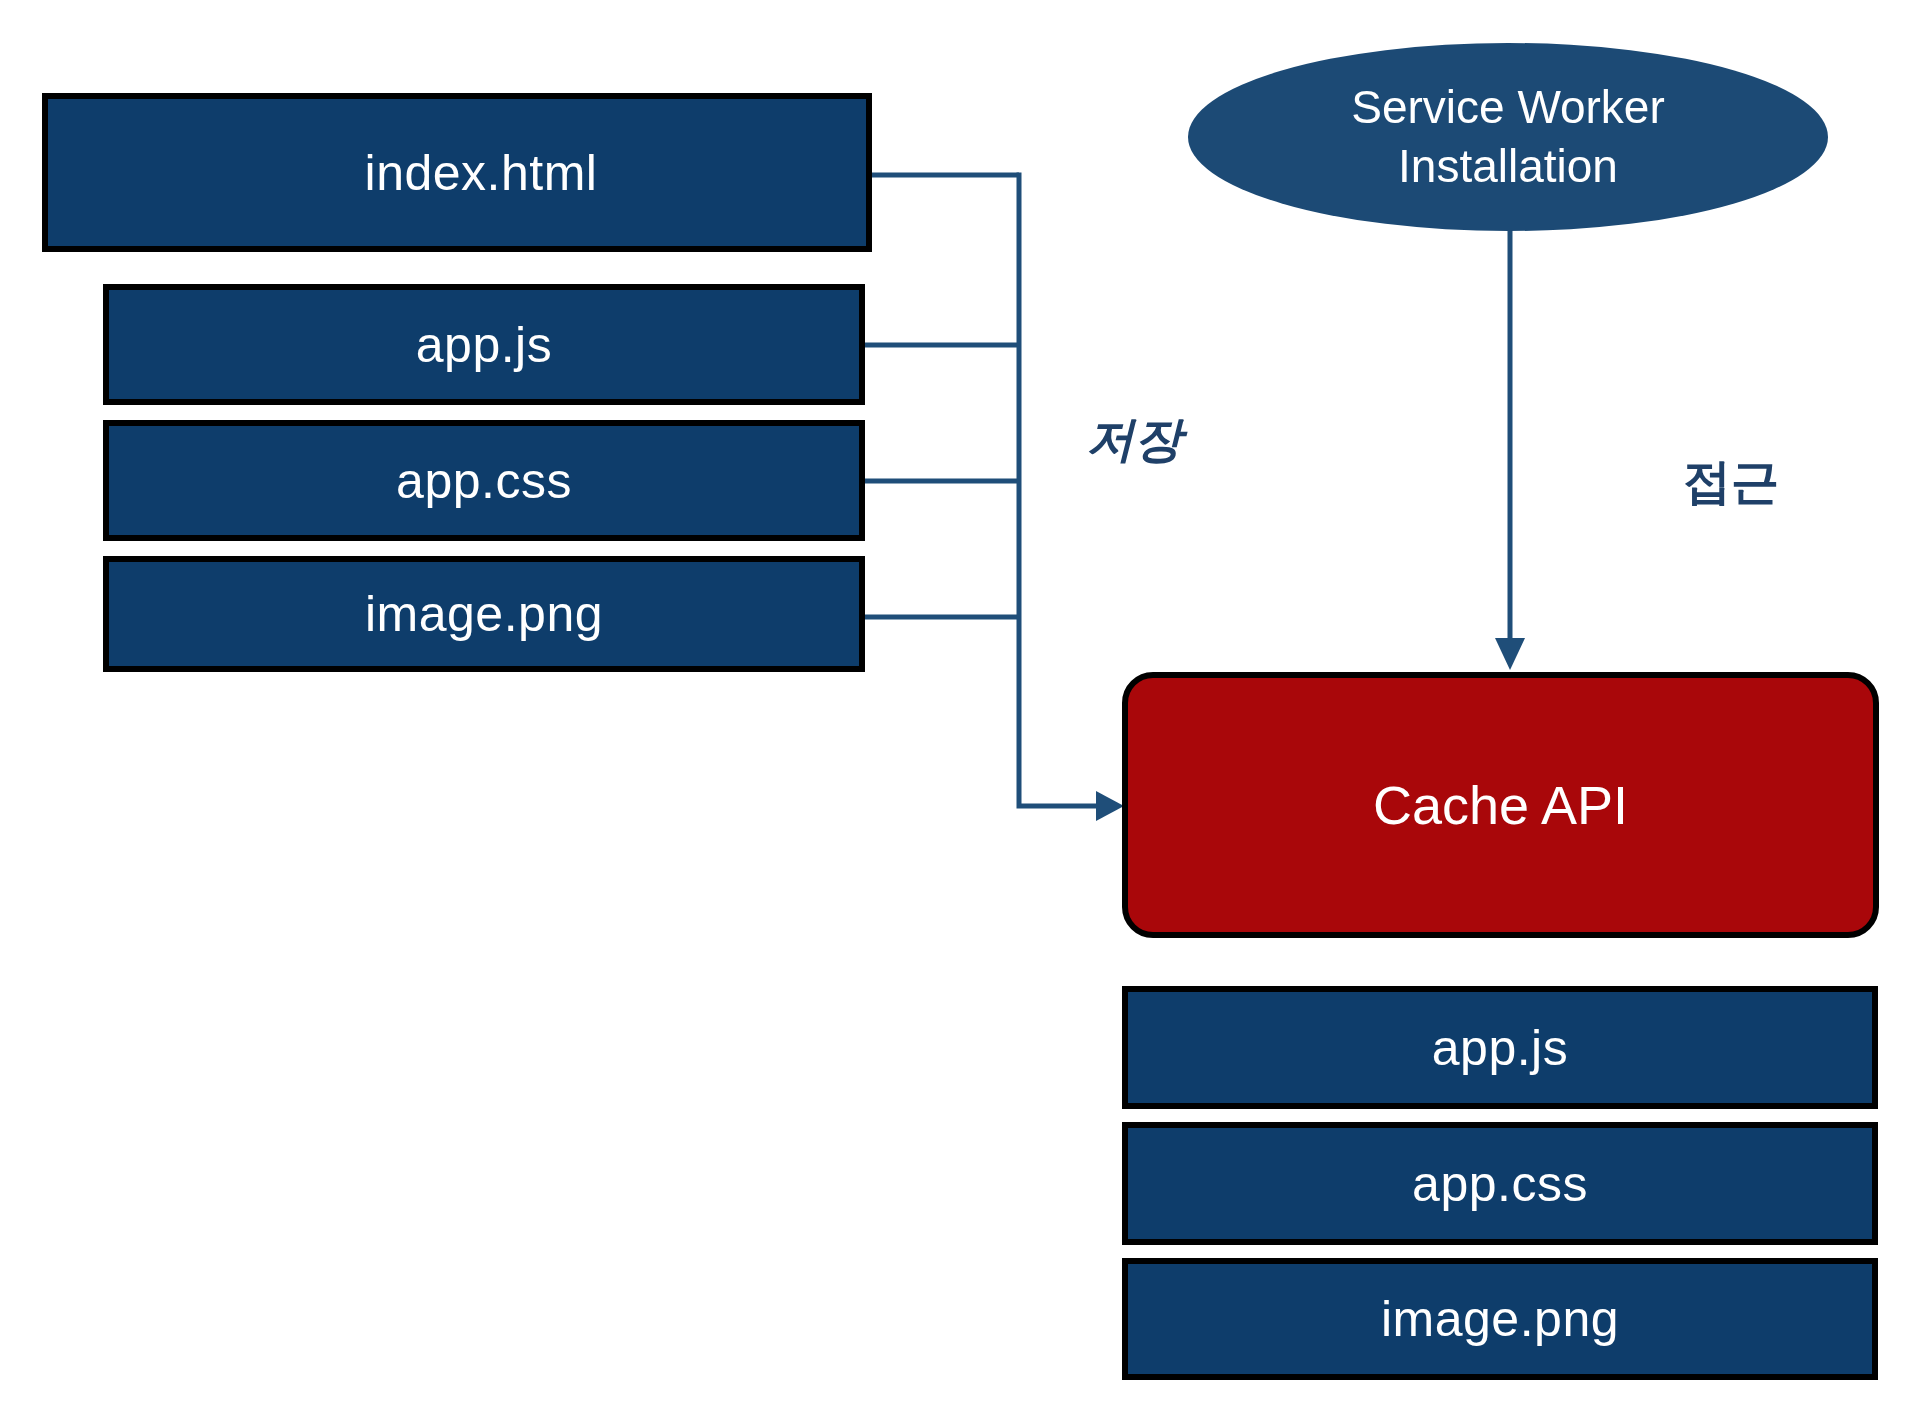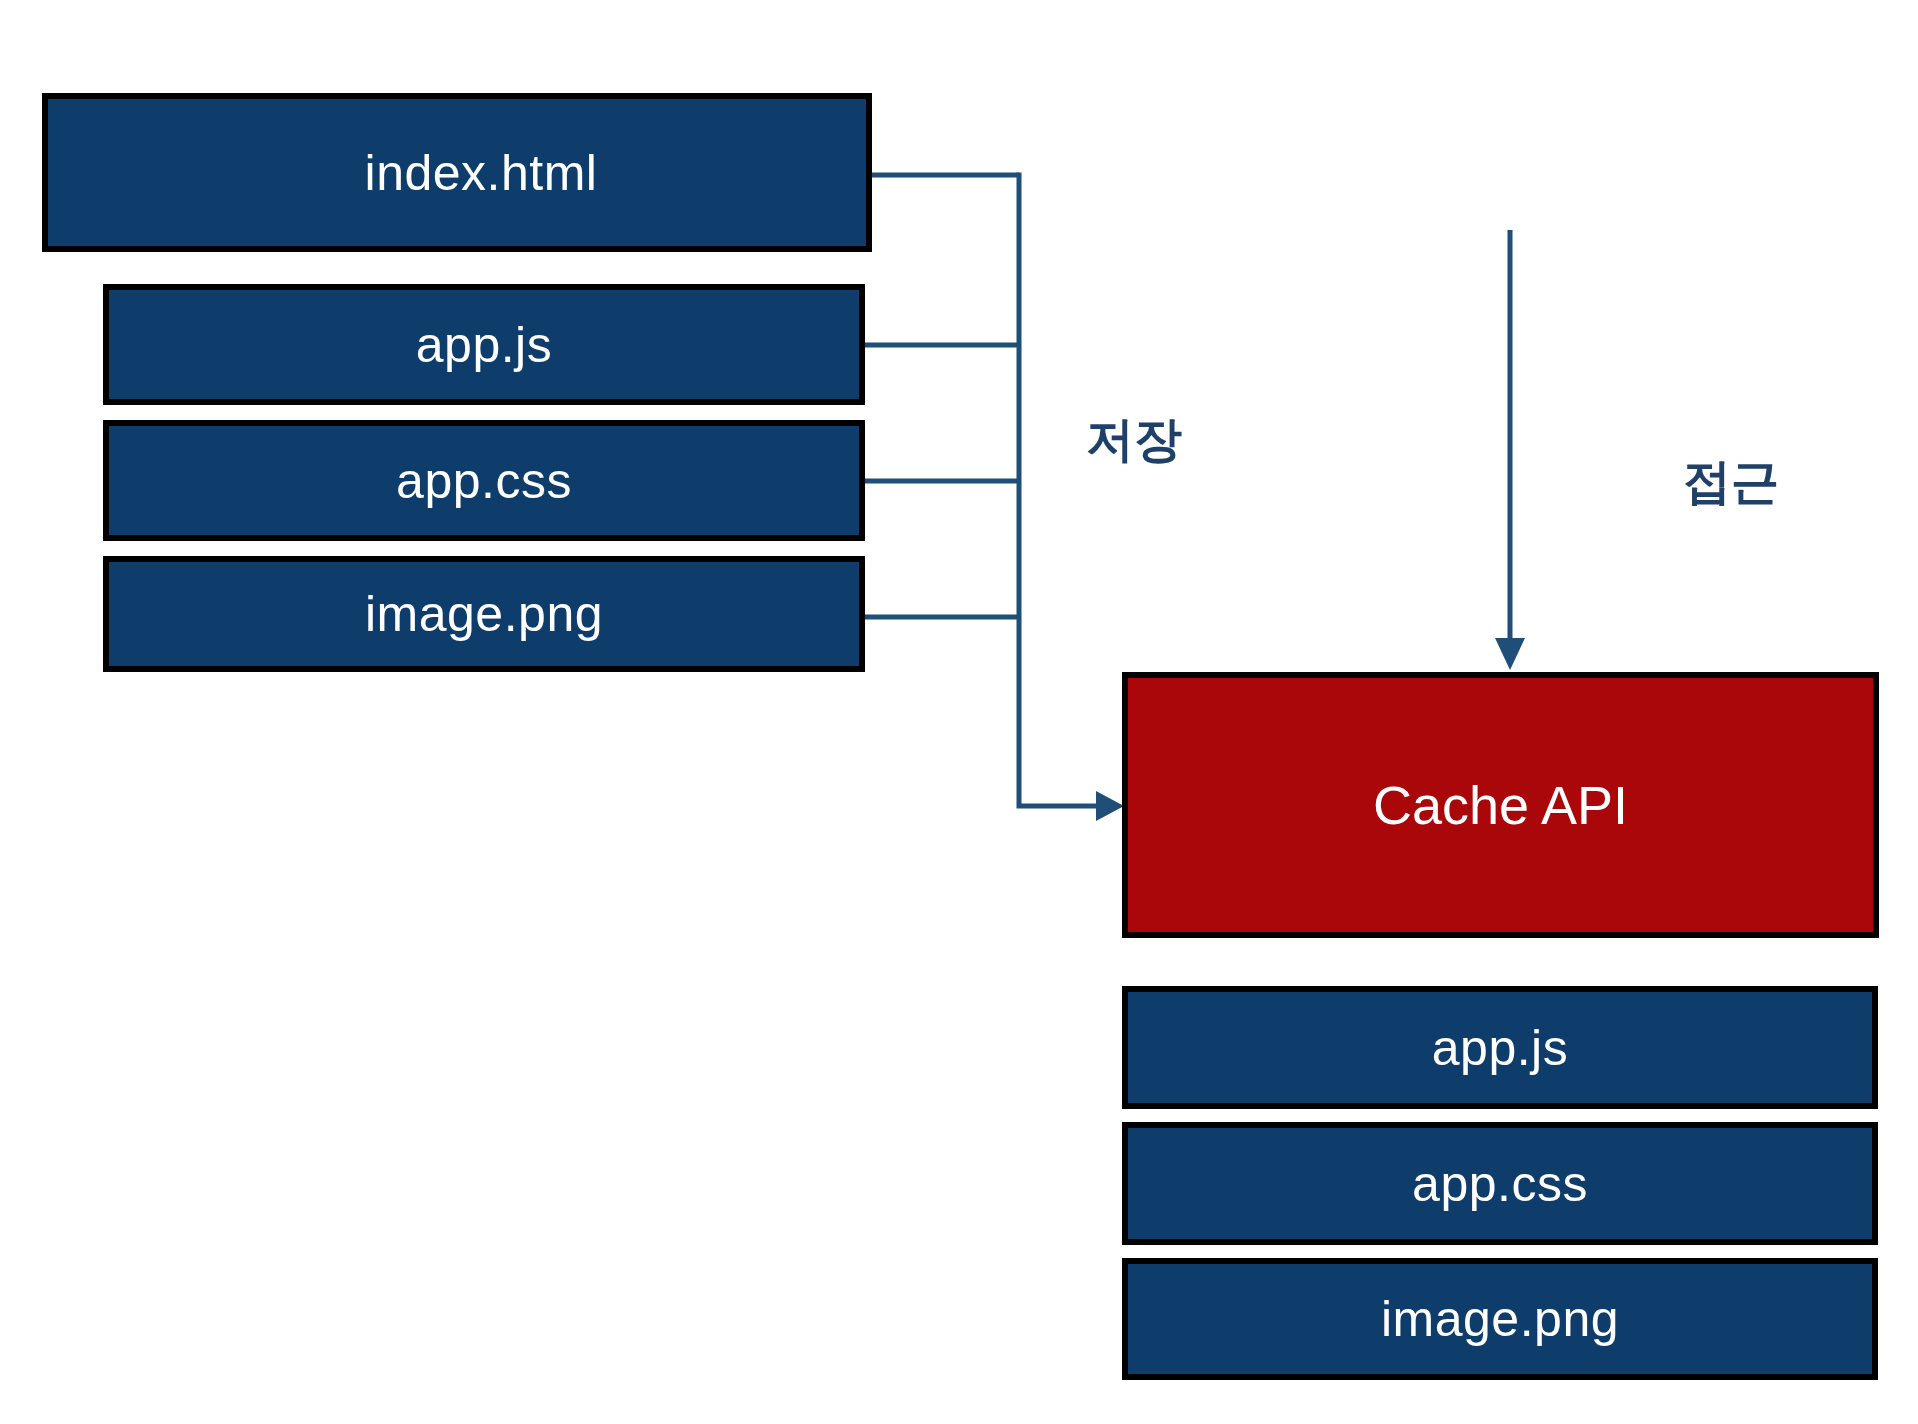--- a/index.html
+++ b/index.html
@@ -91,25 +91,28 @@
   </div>
 
   <div class="node rect" style="left:103px;top:420px;width:762px;height:121px;">
     <span>app.css</span>
   </div>
 
   <div class="node rect" style="left:103px;top:556px;width:762px;height:116px;">
     <span>image.png</span>
   </div>
 
+  <div class="node ellipse" style="left:1188px;top:43px;width:640px;height:188px;">
+    <span>Service Worker Installation</span>
+  </div>
 
-  <div class="edge-label" style="left:1086px;top:408px;">저장</div>
+  <div class="edge-label" style="left:1086px;top:408px;font-style:italic;">저장</div>
   <div class="edge-label" style="left:1683px;top:450px;">접근</div>
 
-  <div class="node cache" style="left:1122px;top:672px;width:757px;height:266px;">
+  <div class="node cache" style="left:1122px;top:672px;width:757px;height:266px;border-radius:31px;">
     <span>Cache API</span>
   </div>
 
   <div class="node rect" style="left:1122px;top:986px;width:756px;height:123px;">
     <span>app.js</span>
   </div>
 
   <div class="node rect" style="left:1122px;top:1122px;width:756px;height:123px;">
     <span>app.css</span>
   </div>

